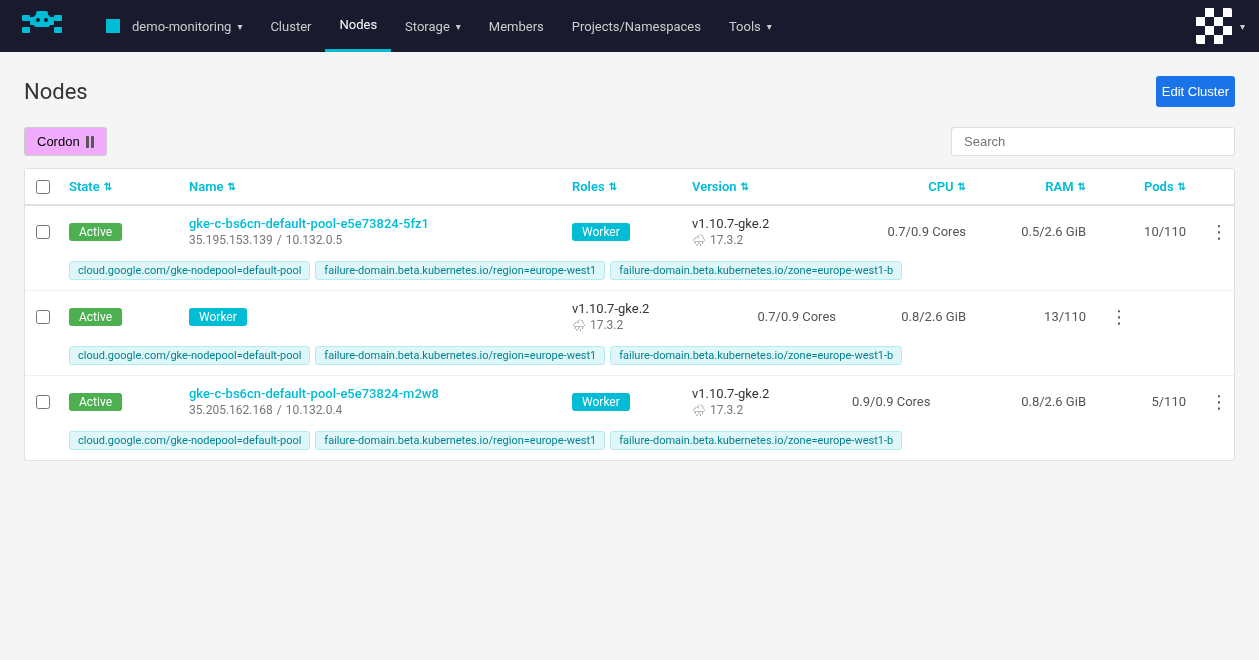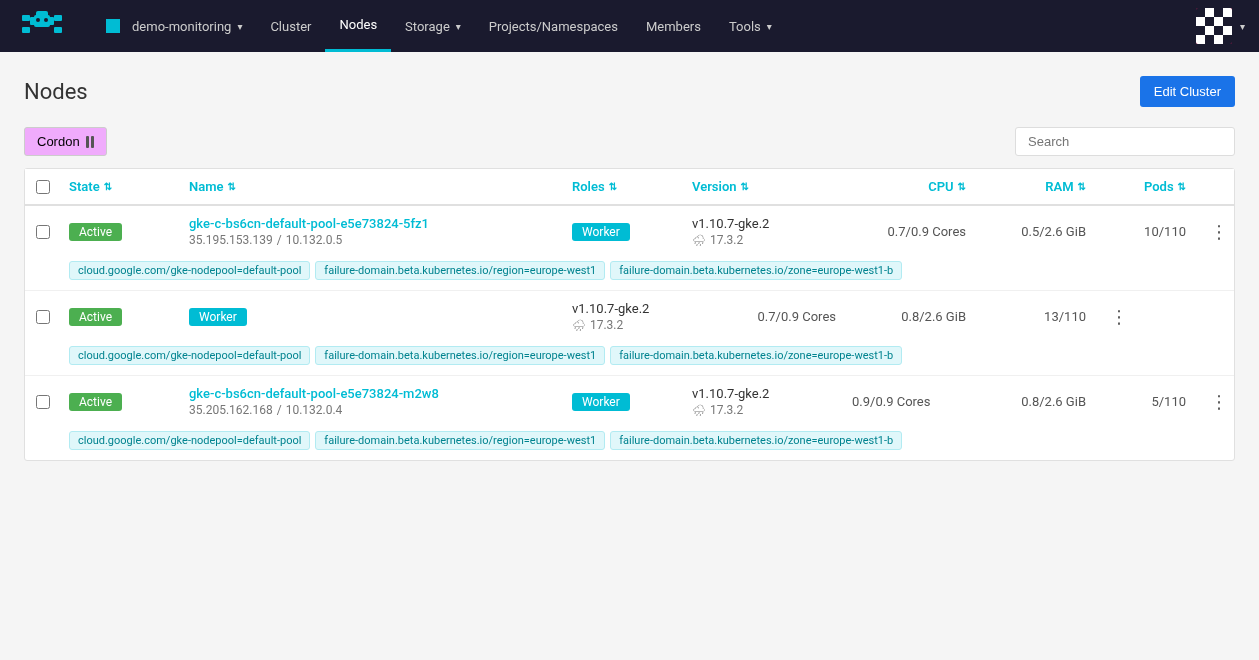--- a/index.html
+++ b/index.html
@@ -103,21 +103,21 @@
     }
     .page-title {
       font-size: 22px;
       font-weight: 400;
       color: #333;
     }
     .btn-edit-cluster {
       background: #1a73e8;
       color: #fff;
       border: none;
-      padding: 8px 14px;
+      padding: 8px 6px;
       border-radius: 3px;
       cursor: pointer;
       font-size: 13px;
       font-weight: 500;
     }
 
     
     .toolbar {
       display: flex;
       justify-content: space-between;
@@ -143,21 +143,21 @@
       width: 3px;
       height: 12px;
       background: #555;
       border-radius: 1px;
     }
     .search-input {
       border: 1px solid #ddd;
       border-radius: 3px;
       padding: 6px 12px;
       font-size: 13px;
-      width: 220px;
+      width: 284px;
       outline: none;
       background: #fff;
     }
 
     
     .table-wrapper {
       background: #fff;
       border: 1px solid #e0e0e0;
       border-radius: 3px;
       margin-top: 12px;
@@ -314,24 +314,24 @@
       <span>Cluster</span>
     </a>
     <a class="nav-item active">
       <span>Nodes</span>
     </a>
     <div class="nav-dropdown">
       <span>Storage</span>
       <span class="chevron">▾</span>
     </div>
     <a class="nav-item">
-      <span>Projects/Namespaces</span>
+      <span>Members</span>
     </a>
     <a class="nav-item">
-      <span>Members</span>
+      <span>Projects/Namespaces</span>
     </a>
     <div class="nav-dropdown">
       <span>Tools</span>
       <span class="chevron">▾</span>
     </div>
   </div>
 
   <div class="nav-right">
     <div class="avatar-area">
       <div class="avatar-pixel">

